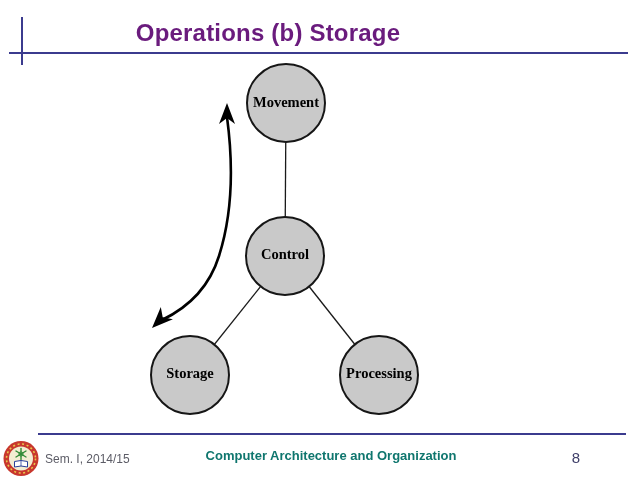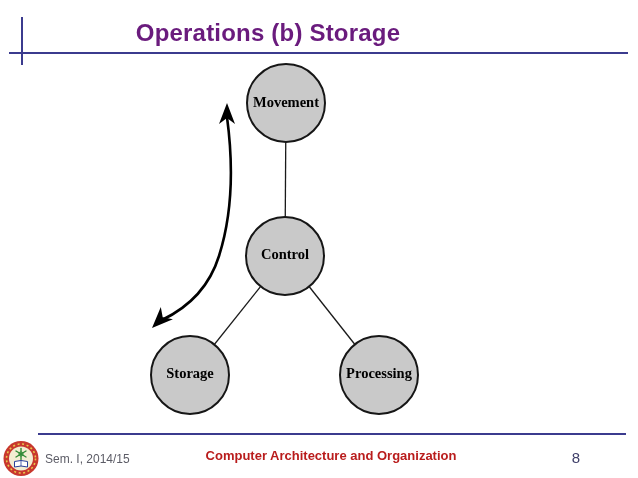--- a/index.html
+++ b/index.html
@@ -46,21 +46,21 @@
     position: absolute; left: 38px; top: 433px;
     width: 588px; height: 2px; background: #3b3b8e;
   }
   .footer-term {
     position: absolute; left: 45px; top: 452px;
     font-size: 12px; color: #5c5c66;
   }
   .footer-course {
     position: absolute; left: 331px; top: 448px;
     transform: translateX(-50%);
-    font-size: 13px; font-weight: bold; color: #b91c1c;
+    font-size: 13px; font-weight: bold; color: #0f766e;
     white-space: nowrap;
   }
   .page-number {
     position: absolute; left: 576px; top: 449px;
     transform: translateX(-50%);
     font-size: 15px; color: #40406a;
   }
   .logo-wrap { position: absolute; left: 2px; top: 439px; width: 38px; height: 39px; }
 </style>
 </head>

